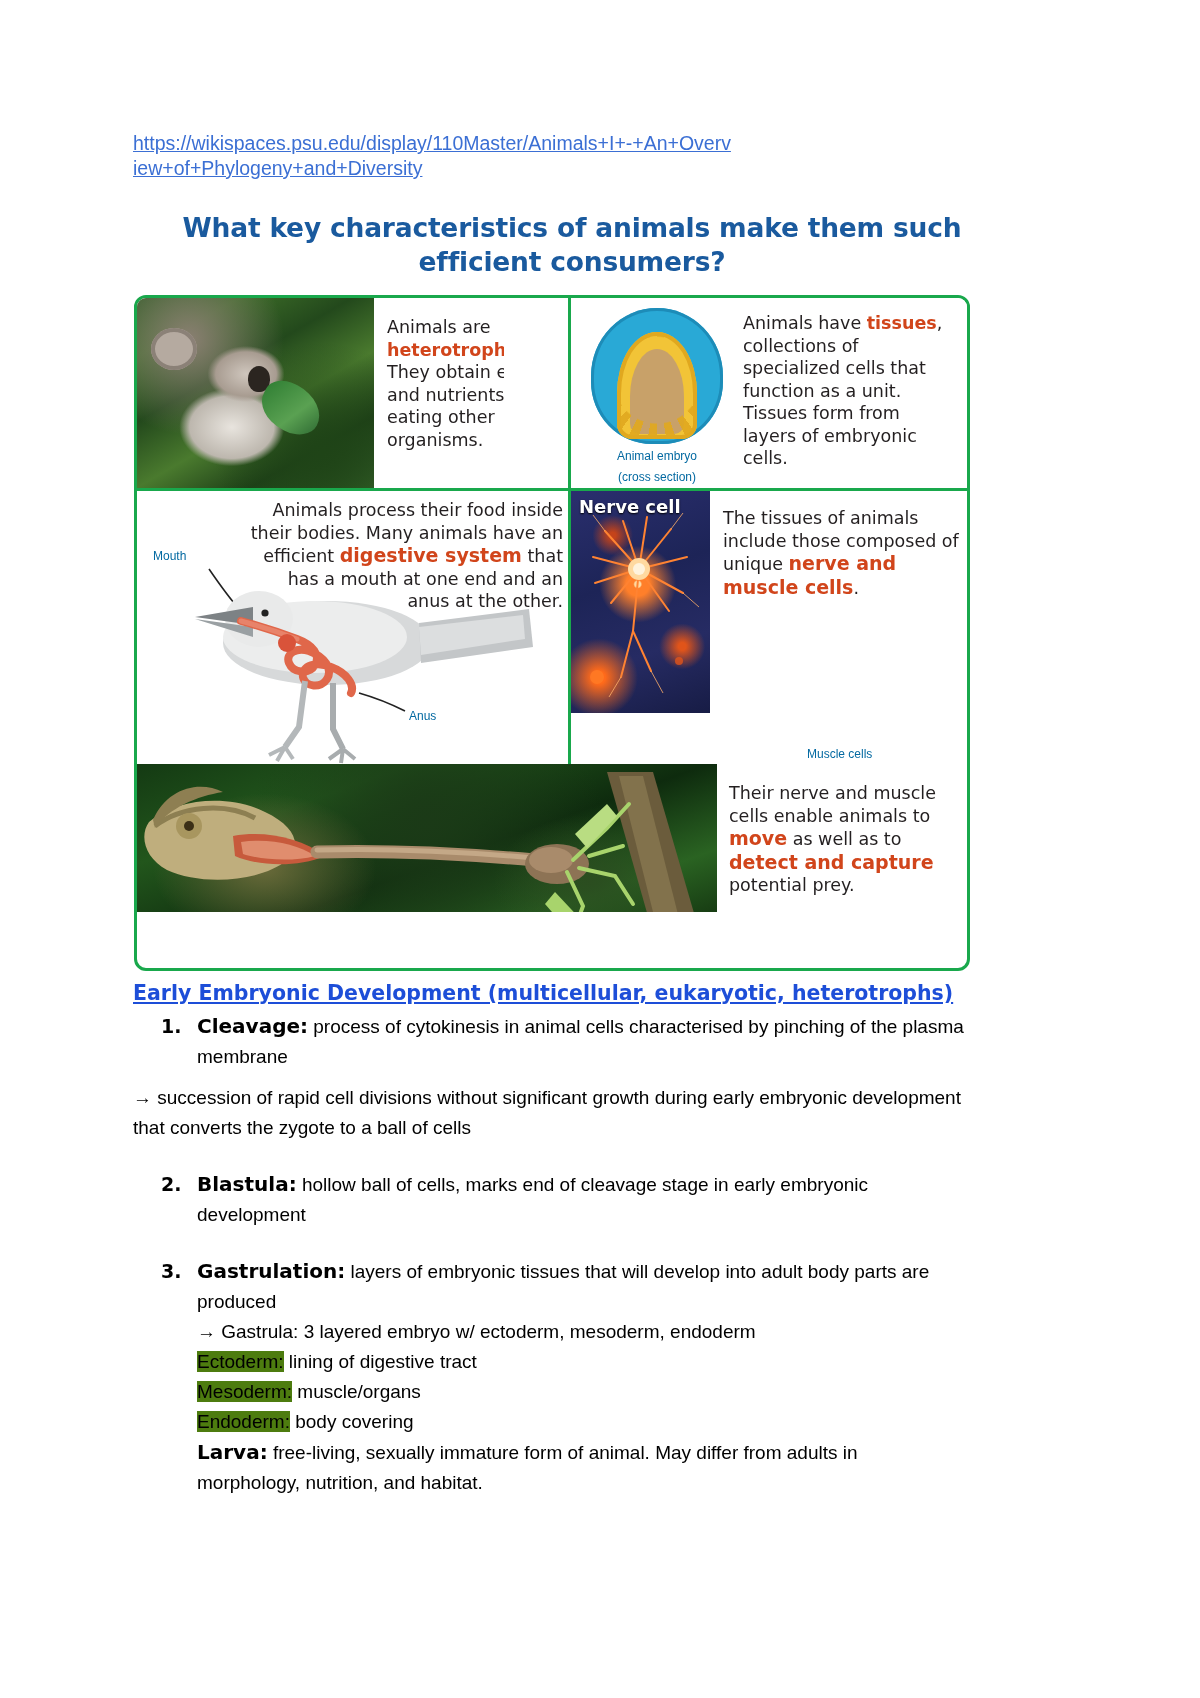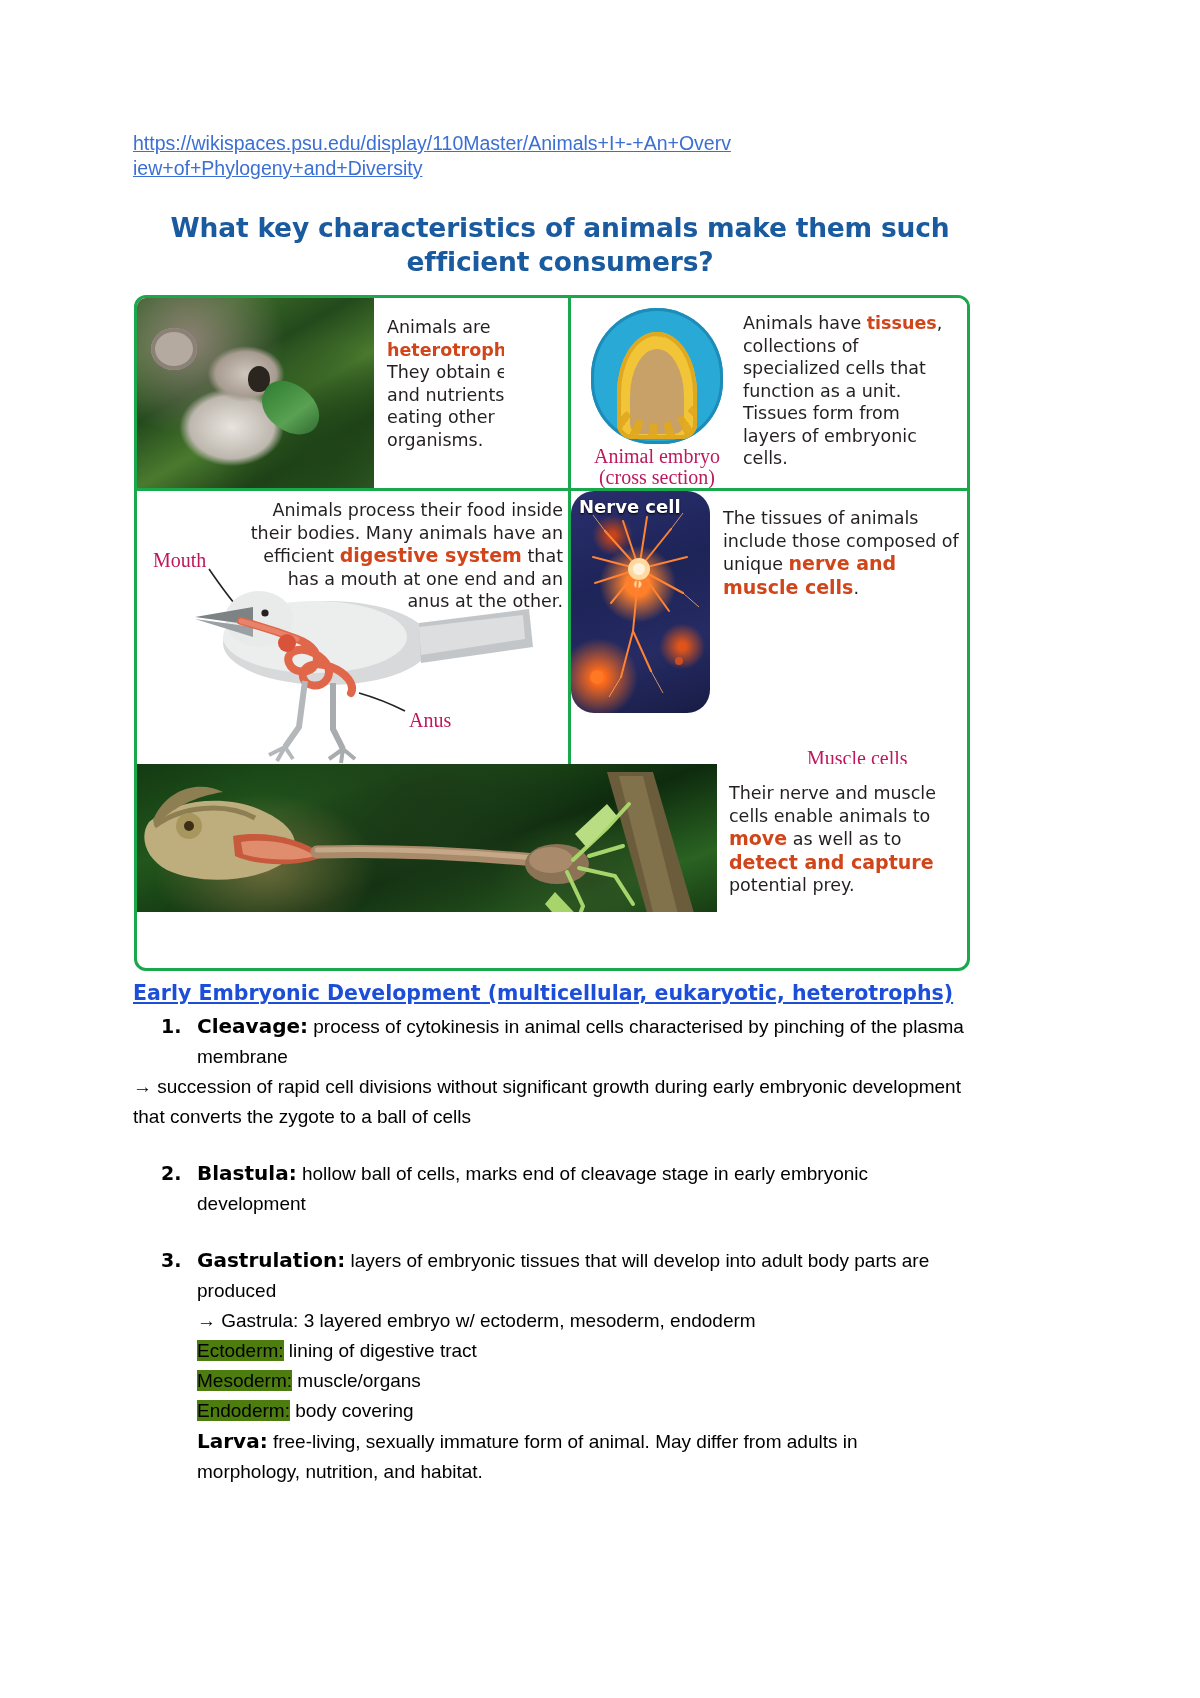--- a/index.html
+++ b/index.html
@@ -18,21 +18,21 @@
   .url-block {
     position:absolute; left:133px; top:131px; width:600px;
     font-family:"Liberation Sans", sans-serif;
     font-size:19.5px; line-height:25px;
     color:#3b6fd4; text-decoration:underline;
     word-break:break-all;
   }
 
   
   .fig-title {
-    position:absolute; left:160px; top:211px; width:800px;
+    position:absolute; left:172px; top:211px; width:800px;
     text-align:center;
     font-family:"DejaVu Sans", sans-serif;
     font-weight:bold;
     font-size:26.5px; line-height:34px;
     color:#1a5a9e;
     letter-spacing:-0.2px;
   }
 
   
   .figure {
@@ -47,21 +47,21 @@
 
   
   .divider { position:absolute; background:#19a84c; }
 
   .panel-text {
     font-family:"DejaVu Sans", sans-serif;
     font-size:17.5px; line-height:22.5px;
     color:#231f20;
   }
   .hl { color:#d1451b; font-weight:bold; }
-  .cap { font-family:Liberation Serif, serif; font-size:20px; color:#be185d; }
+  .cap { font-family:Liberation Sans, sans-serif; font-size:12px; color:#0369a1; }
 
   
   .photo { position:absolute; overflow:hidden; }
   .koala {
     background:
       radial-gradient(ellipse 55px 40px at 46% 40%, #cfc6bd 0%, #a89c91 55%, rgba(168,156,145,0) 70%),
       radial-gradient(ellipse 70px 52px at 40% 68%, #e8e4de 0%, #bdb7ae 60%, rgba(0,0,0,0) 75%),
       radial-gradient(circle at 22% 22%, #8a7f72 0%, rgba(138,127,114,0) 40%),
       radial-gradient(circle at 78% 80%, #1f4417 0%, rgba(31,68,23,0) 45%),
       linear-gradient(150deg,#2f5b24 0%, #3c6b28 18%, #23491c 38%, #4a7a2e 58%, #1d3f17 78%, #36632a 100%);
@@ -123,21 +123,20 @@
 
   
   .nerve{
     background:
       radial-gradient(circle at 48% 42%, #ffd9a0 0 2%, #ff7f2a 3% 8%, rgba(255,127,42,0) 26%),
       radial-gradient(circle at 20% 84%, #ff6a1a 0 3%, rgba(255,106,26,0) 18%),
       radial-gradient(circle at 80% 70%, #e0541a 0 2%, rgba(224,84,26,0) 12%),
       radial-gradient(circle at 30% 20%, #c4431a 0 1.5%, rgba(196,67,26,0) 10%),
       linear-gradient(160deg,#2a2f6e 0%, #1d2457 40%, #262b63 70%, #171c45 100%);
     position:relative;
-    border-radius:23px;
   }
   .nerve-label{
     position:absolute; left:8px; top:5px;
     font-family:"DejaVu Sans", sans-serif; font-weight:bold;
     font-size:18px; color:#fff; text-shadow:0 1px 2px #000;
   }
 
   
   .chameleon{
     background:
@@ -333,21 +332,21 @@
   <div class="body-copy">
 
     <div class="section-head">Early Embryonic Development (multicellular, eukaryotic, heterotrophs)</div>
 
     <ol class="items">
       <li>
         <span class="term">Cleavage:</span><span> process of cytokinesis in animal cells characterised by pinching of the plasma membrane</span>
       </li>
     </ol>
 
-    <div class="arrow-line" style="margin-top:0;">→ succession of rapid cell divisions without significant growth during early embryonic development that converts the zygote to a ball of cells</div>
+    <div class="arrow-line" style="margin-top:11px;">→ succession of rapid cell divisions without significant growth during early embryonic development that converts the zygote to a ball of cells</div>
 
     <div class="spacer"></div>
 
     <ol class="items" style="counter-reset:li 1;">
       <li>
         <span class="term">Blastula:</span><span> hollow ball of cells, marks end of cleavage stage in early embryonic development</span>
       </li>
     </ol>
 
     <div class="spacer"></div>

